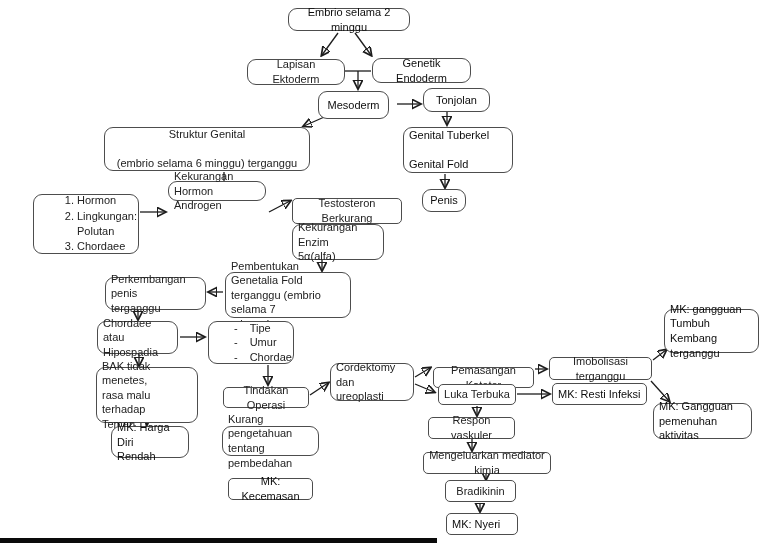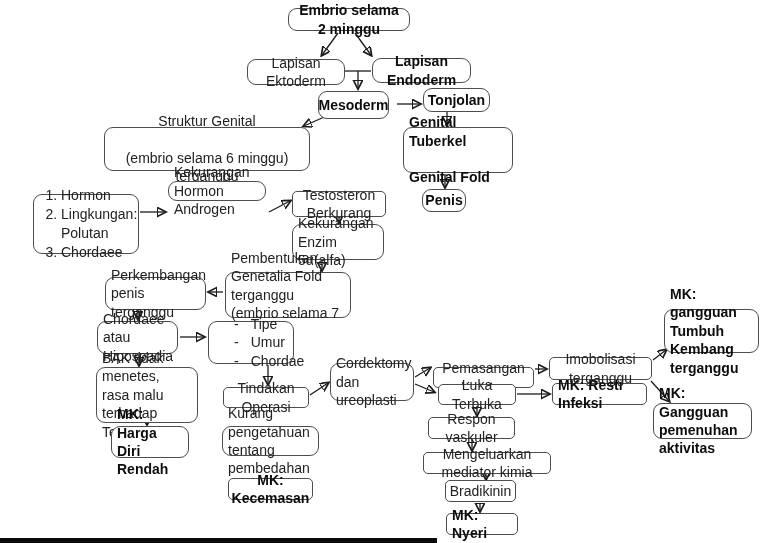--- a/index.html
+++ b/index.html
@@ -2,27 +2,27 @@
 <html><head>
 <meta charset="utf-8">
 <style>
   html,body { margin:0; padding:0; background:#ffffff; }
   body { width:768px; height:543px; position:relative; overflow:hidden;
          font-family:"Liberation Sans", sans-serif; }
   .canvas { position:absolute; left:0; top:0; width:768px; height:543px; background:#fff; }
   .node { position:absolute; box-sizing:border-box; background:#fff;
           border:1.5px solid #4d4d4d; border-radius:9px;
           display:flex; align-items:center; justify-content:center;
-          padding:2px 5px; font-size:14px; line-height:1.32; color:#222; z-index:2; }
+          padding:2px 5px; font-size:11px; line-height:1.32; color:#222; z-index:2; }
   .node .lbl { white-space:pre-line; }
   .node.center { text-align:center; }
   .node.left   { justify-content:flex-start; text-align:left; }
-  .node.bold   { font-weight:bold; color:#0d0d0d; font-size:14px; }
+  .node.bold   { font-weight:normal; color:#0d0d0d; font-size:11px; }
   .node.sq     { border-radius:5px; }
-  .node ol { margin:0; padding:0 0 0 16px; }
+  .node ol { margin:16px; padding:0 0 0 16px; }
   .node ol li { margin:0 0 1px 6px; }
   .node ul.dash { margin:0; padding:0 0 0 20px; list-style:none; }
   .node ul.dash li { display:flex; }
   .node ul.dash li:before { content:"-"; margin-right:12px; }
   svg.arrows { position:absolute; left:0; top:0; z-index:1; pointer-events:none; }
   svg.arrows line, svg.arrows path { stroke:#1c1c1c; stroke-width:1.3; fill:none; }
   .page-edge { position:absolute; left:0; bottom:0; width:437px; height:5px; background:#0a0a0a; }
 </style>
 </head>
 <body>
@@ -88,21 +88,21 @@
 
   <div class="node bold center" style="left:288px;top:8px;width:122px;height:23px">
       <span class="lbl">Embrio selama 2 minggu</span>
     </div>
 
   <div class="node center" style="left:247px;top:59px;width:98px;height:26px">
       <span class="lbl">Lapisan Ektoderm</span>
     </div>
 
   <div class="node bold center" style="left:372px;top:58px;width:99px;height:25px">
-      <span class="lbl">Lapisan Endoderm</span>
+      <span class="lbl">Genetik Endoderm</span>
     </div>
 
   <div class="node bold center" style="left:318px;top:91px;width:71px;height:28px">
       <span class="lbl">Mesoderm</span>
     </div>
 
   <div class="node bold center" style="left:423px;top:88px;width:67px;height:24px">
       <span class="lbl">Tonjolan</span>
     </div>
 
@@ -128,21 +128,21 @@
       <li>Lingkungan: Polutan</li>
       <li>Chordaee</li>
     </ol>
   </div>
 
   <div class="node left" style="left:168px;top:181px;width:98px;height:20px">
       <span class="lbl">Kekurangan Hormon
 Androgen</span>
     </div>
 
-  <div class="node center sq" style="left:292px;top:191px;width:94px;height:26px">
+  <div class="node center sq" style="left:292px;top:198px;width:110px;height:26px">
       <span class="lbl">Testosteron Berkurang</span>
     </div>
 
   <div class="node left" style="left:292px;top:224px;width:92px;height:36px">
       <span class="lbl">Kekurangan Enzim
 5α(alfa)</span>
     </div>
 
   <div class="node left" style="left:225px;top:272px;width:126px;height:46px">
       <span class="lbl">Pembentukan Genetalia Fold

